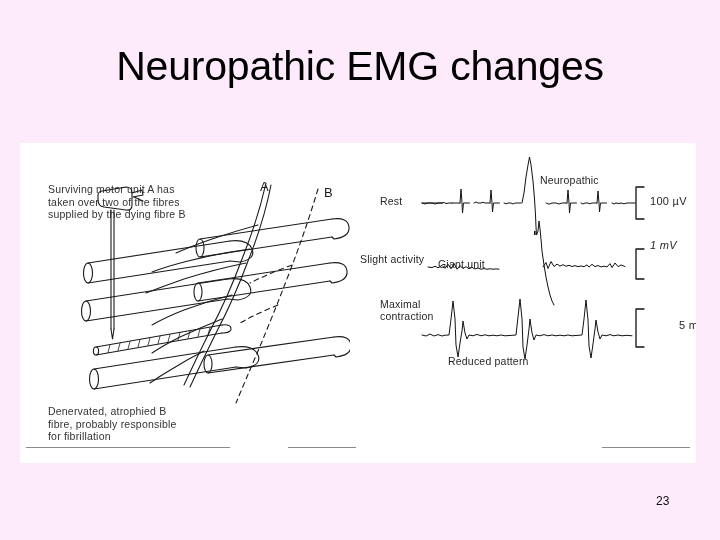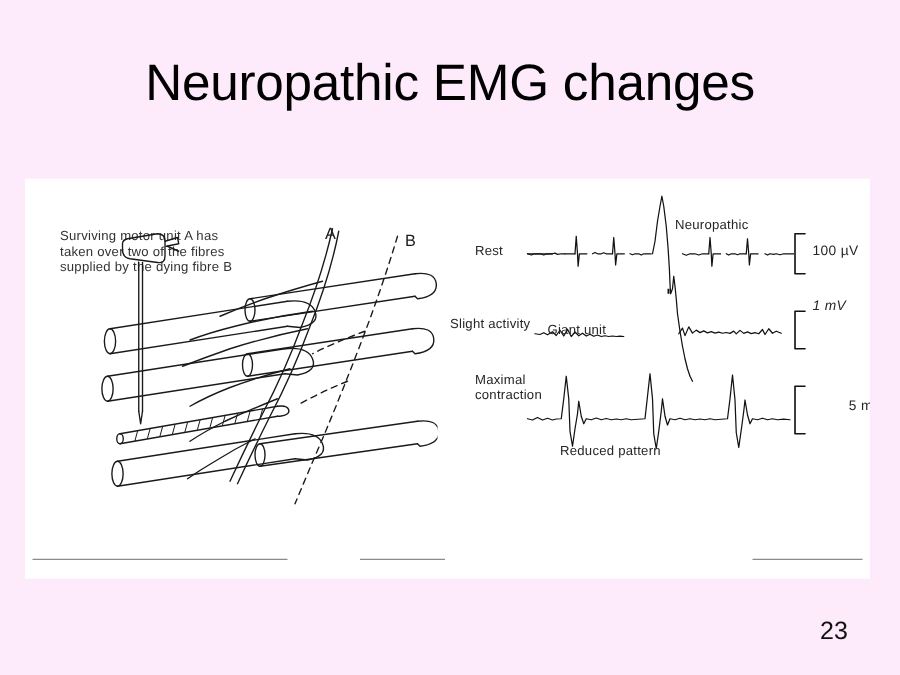--- a/index.html
+++ b/index.html
@@ -154,21 +154,21 @@
     position: absolute;
     height: 1px;
     background: #8b8b8b;
   }
 
   
   #page-number {
     position: absolute;
     left: 656px;
     top: 494px;
-    font-size: 20px;
+    font-size: 12px;
     color: #111111;
   }
 </style>
 </head>
 <body>
 
 <div id="slide-title">Neuropathic EMG changes</div>
 
 <div id="figure-panel">
 
@@ -261,20 +261,23 @@
           <path d="M238,10 Q226,50 210,92 Q194,134 178,172 Q166,200 156,224"></path>
           <path d="M212,86 Q190,94 170,104"></path>
           <path d="M198,126 Q178,134 160,144"></path>
         </g>
       </g>
 
       <text class="fibre-label" x="180" y="12">A</text>
       <text class="fibre-label" x="244" y="18">B</text>
     </svg>
 
+    <div id="left-caption-bottom">Denervated, atrophied B
+fibre, probably responsible
+for fibrillation</div>
   </div>
 
   <div id="right-figure">
 
 
     <svg id="traces-svg" viewBox="0 0 346 320">
       <g fill="none" stroke="#121212" stroke-width="1" stroke-linecap="round" stroke-linejoin="round">
 
         <g>
           <path d="M72,60 l3,1 l3,-1 l4,0 l3,1 l3,-1 l4,0

